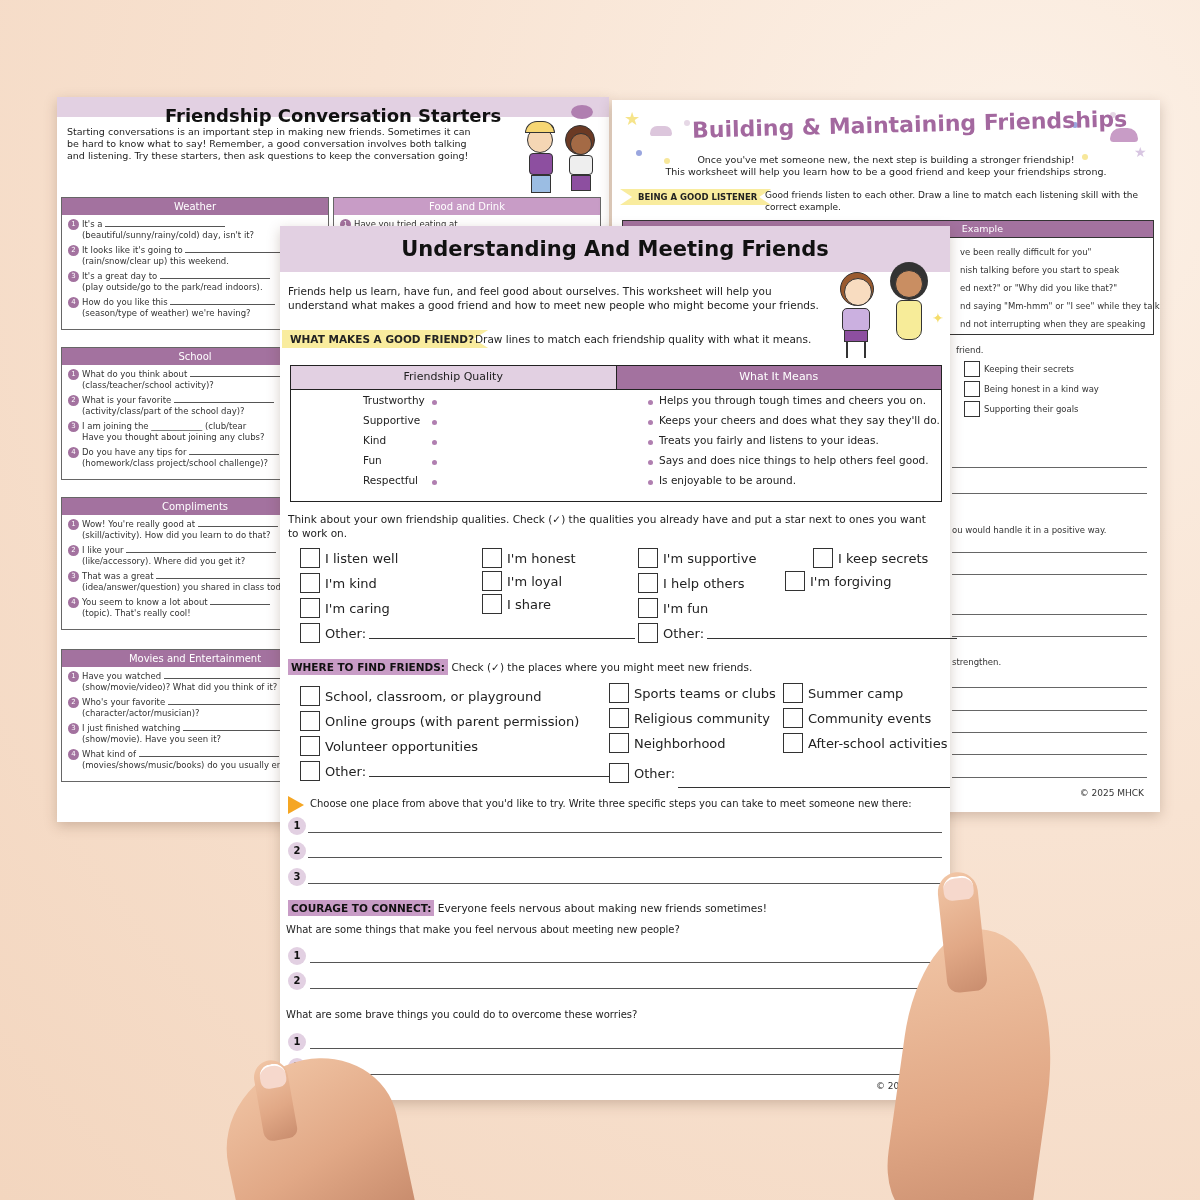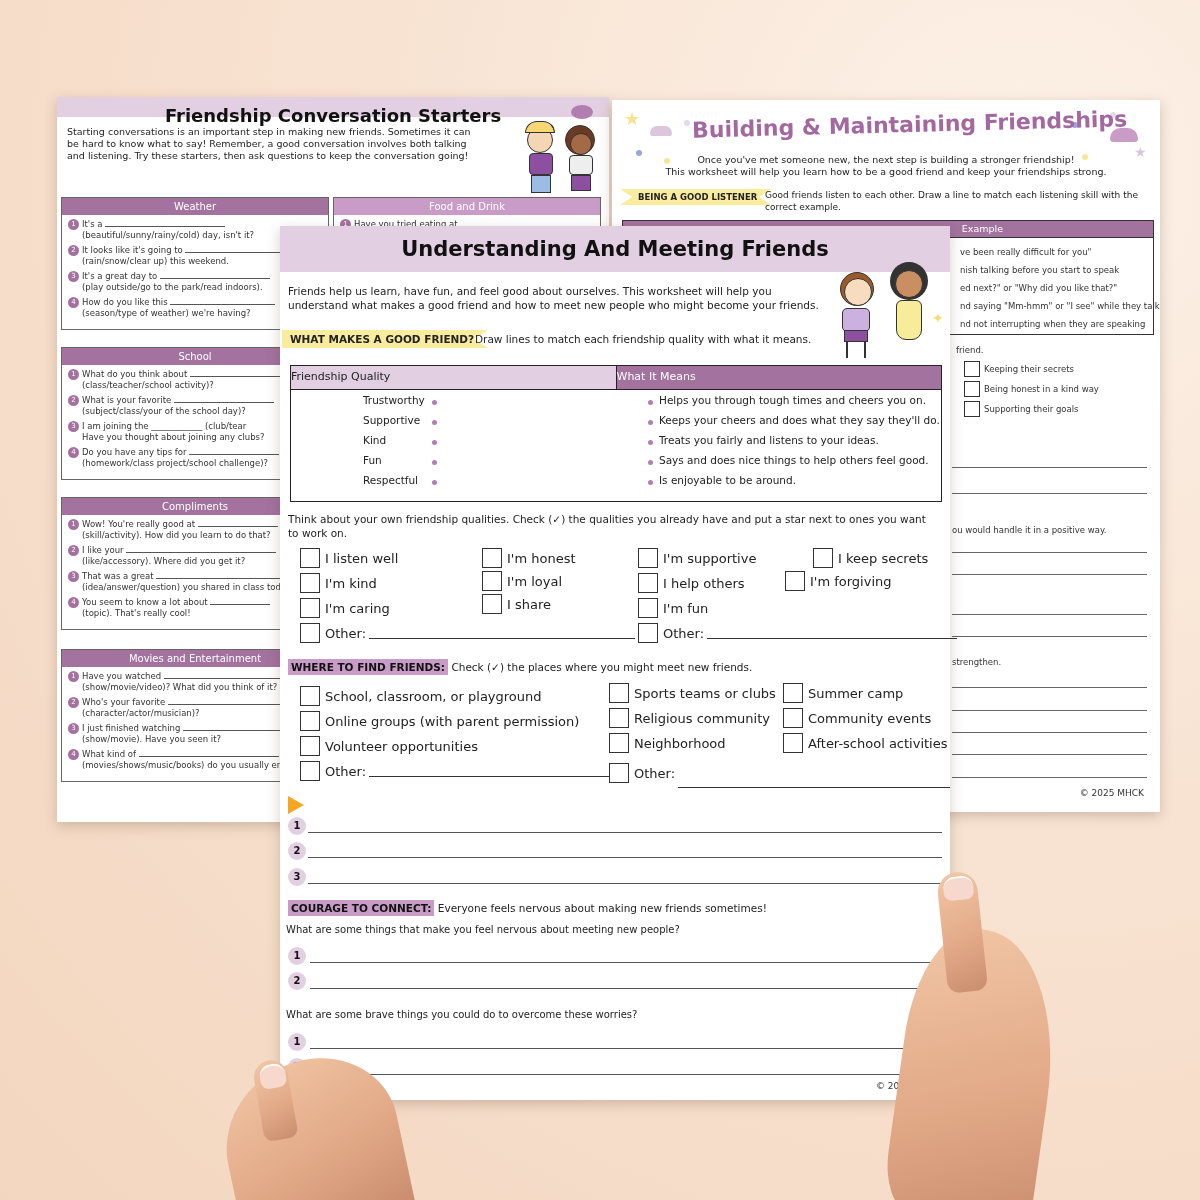--- a/index.html
+++ b/index.html
@@ -33,21 +33,21 @@
 #s2 .copy{position:absolute;right:16px;bottom:14px;font-size:9px;color:#333}
 .deco{position:absolute;border-radius:50%}
 
 #s3{left:280px;top:226px;width:670px;height:874px;z-index:5}
 #s3 .hdr{height:46px;background:#e2d0e2;text-align:center;font-weight:bold;font-size:21px;line-height:46px;color:#111}
 #s3 .intro{position:absolute;left:8px;top:58px;width:540px;font-size:10.5px;line-height:14px}
 #s3 .yt{position:absolute;left:2px;top:104px;background:#f9ec9e;font-size:10.5px;font-weight:bold;padding:3px 14px 3px 8px;clip-path:polygon(0 0,100% 0,93% 50%,100% 100%,0 100%)}
 #s3 .ytx{position:absolute;left:195px;top:107px;font-size:10.5px}
 .mt{position:absolute;left:10px;top:139px;width:652px;border:1.5px solid #222}
 .mt .h{display:flex;height:24px;border-bottom:1.5px solid #222}
-.mt .h div{flex:1;line-height:22px;font-size:11px}
+.mt .h div{flex:1;text-align:center;line-height:22px;font-size:11px}
 .mt .h .a{background:#e2d0e2;color:#222;border-right:1px solid #222}
 .mt .h .b{background:#a3729f;color:#fff}
 .mt .rows{position:relative;height:111px}
 .mt .q{position:absolute;left:72px;font-size:10.5px}
 .mt .qd{position:absolute;left:141px;width:5px;height:5px;border-radius:50%;background:#b07fb0}
 .mt .md{position:absolute;left:357px;width:5px;height:5px;border-radius:50%;background:#b07fb0}
 .mt .m{position:absolute;left:368px;font-size:10.5px}
 #s3 .think{position:absolute;left:8px;top:286px;width:640px;font-size:10.5px;line-height:14px}
 .ci{position:absolute;display:flex;align-items:center;font-size:13px;color:#222}
 .ci .box{width:20px;height:20px;border:1.3px solid #333;margin-right:5px;background:#fff;flex:none}
@@ -91,21 +91,21 @@
       <li><span class="n">1</span><span>It's a</span> <span class="ln"></span><br><span>(beautiful/sunny/rainy/cold) day, isn't it?</span></li>
       <li><span class="n">2</span><span>It looks like it's going to</span> <span class="ln" style="width:95px"></span><br><span>(rain/snow/clear up)  this weekend.</span></li>
       <li><span class="n">3</span><span>It's a great day to</span> <span class="ln" style="width:110px"></span><br><span>(play outside/go to the park/read indoors).</span></li>
       <li><span class="n">4</span><span>How do you like this</span> <span class="ln" style="width:105px"></span><br><span>(season/type of weather) we're having?</span></li>
     </ul>
   </div>
   <div class="card" style="left:4px;top:250px">
     <div class="ch">School</div>
     <ul>
       <li><span class="n">1</span><span>What do you think about</span> <span class="ln" style="width:90px"></span><br><span>(class/teacher/school activity)?</span></li>
-      <li><span class="n">2</span><span>What is your favorite</span> <span class="ln" style="width:100px"></span><br><span>(subject/class/your of the school day)?</span></li>
+      <li><span class="n">2</span><span>What is your favorite</span> <span class="ln" style="width:100px"></span><br><span>(activity/class/part of the school day)?</span></li>
       <li><span class="n">3</span><span>I am joining the ____________ (club/tear</span><br><span>Have you thought about joining any clubs?</span></li>
       <li><span class="n">4</span><span>Do you have any tips for</span> <span class="ln" style="width:90px"></span><br><span>(homework/class project/school challenge)?</span></li>
     </ul>
   </div>
   <div class="card" style="left:4px;top:400px">
     <div class="ch">Compliments</div>
     <ul>
       <li><span class="n">1</span><span>Wow! You're really good at</span> <span class="ln" style="width:80px"></span><br><span>(skill/activity). How did you learn to do that?</span></li>
       <li><span class="n">2</span><span>I like your</span> <span class="ln" style="width:150px"></span><br><span>(like/accessory). Where did you get it?</span></li>
       <li><span class="n">3</span><span>That was a great</span> <span class="ln" style="width:130px"></span><br><span>(idea/answer/question) you shared in class tod</span></li>
@@ -334,20 +334,21 @@
   <div class="ci" style="left:503px;top:482px">
       <span class="box"></span>
       <span>Community events</span>
     </div>
   <div class="ci" style="left:503px;top:507px">
       <span class="box"></span>
       <span>After-school activities</span>
     </div>
 
   <div class="arrow"></div>
+  <div class="sec" style="left:30px;top:572px;font-size:10px">Choose one place from above that you'd like to try. Write three specific steps you can take to meet someone new there:</div>
   <div class="num" style="top:591px">1</div>
   <div class="wline" style="left:28px;top:606px;width:634px"></div>
   <div class="num" style="top:616px">2</div>
   <div class="wline" style="left:28px;top:631px;width:634px"></div>
   <div class="num" style="top:642px">3</div>
   <div class="wline" style="left:28px;top:657px;width:634px"></div>
 
   <div class="sec" style="top:676px"><span class="lab">COURAGE TO CONNECT:</span> <span>Everyone feels nervous about making new friends sometimes!</span></div>
   <div class="sec" style="left:6px;top:698px;font-size:10px">What are some things that make you feel nervous about meeting new people?</div>
   <div class="num" style="top:721px">1</div>

